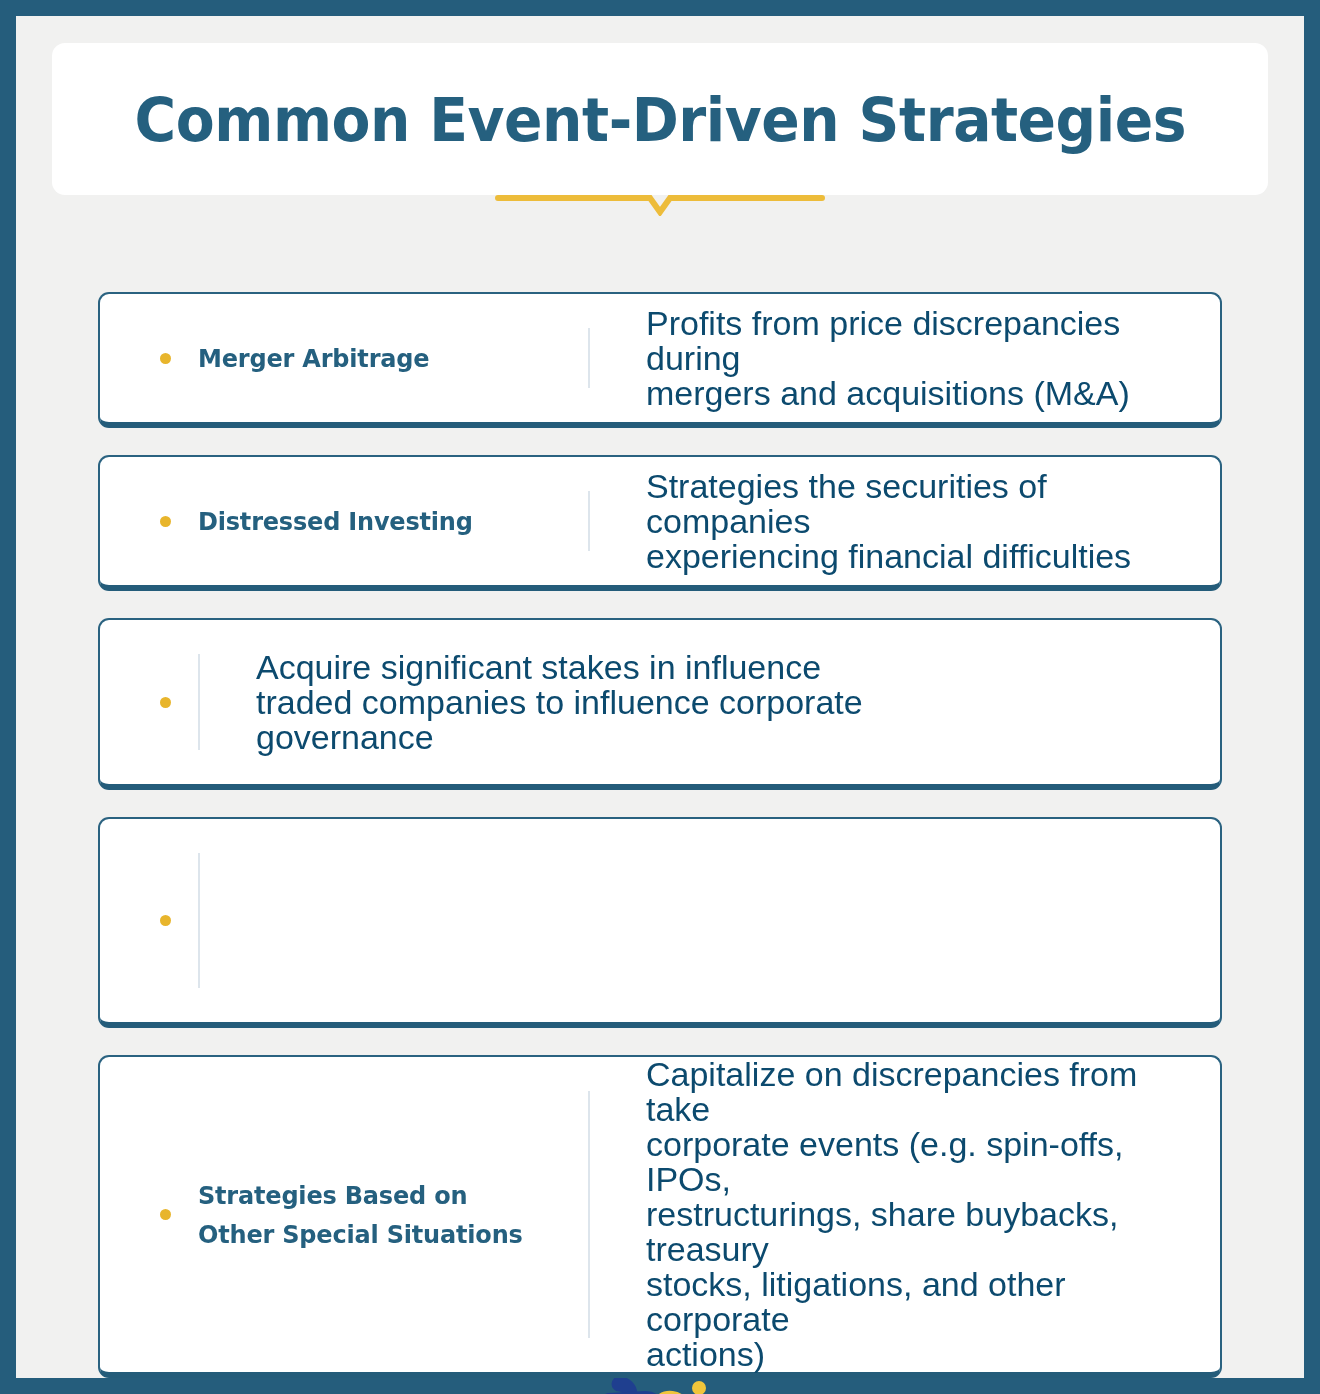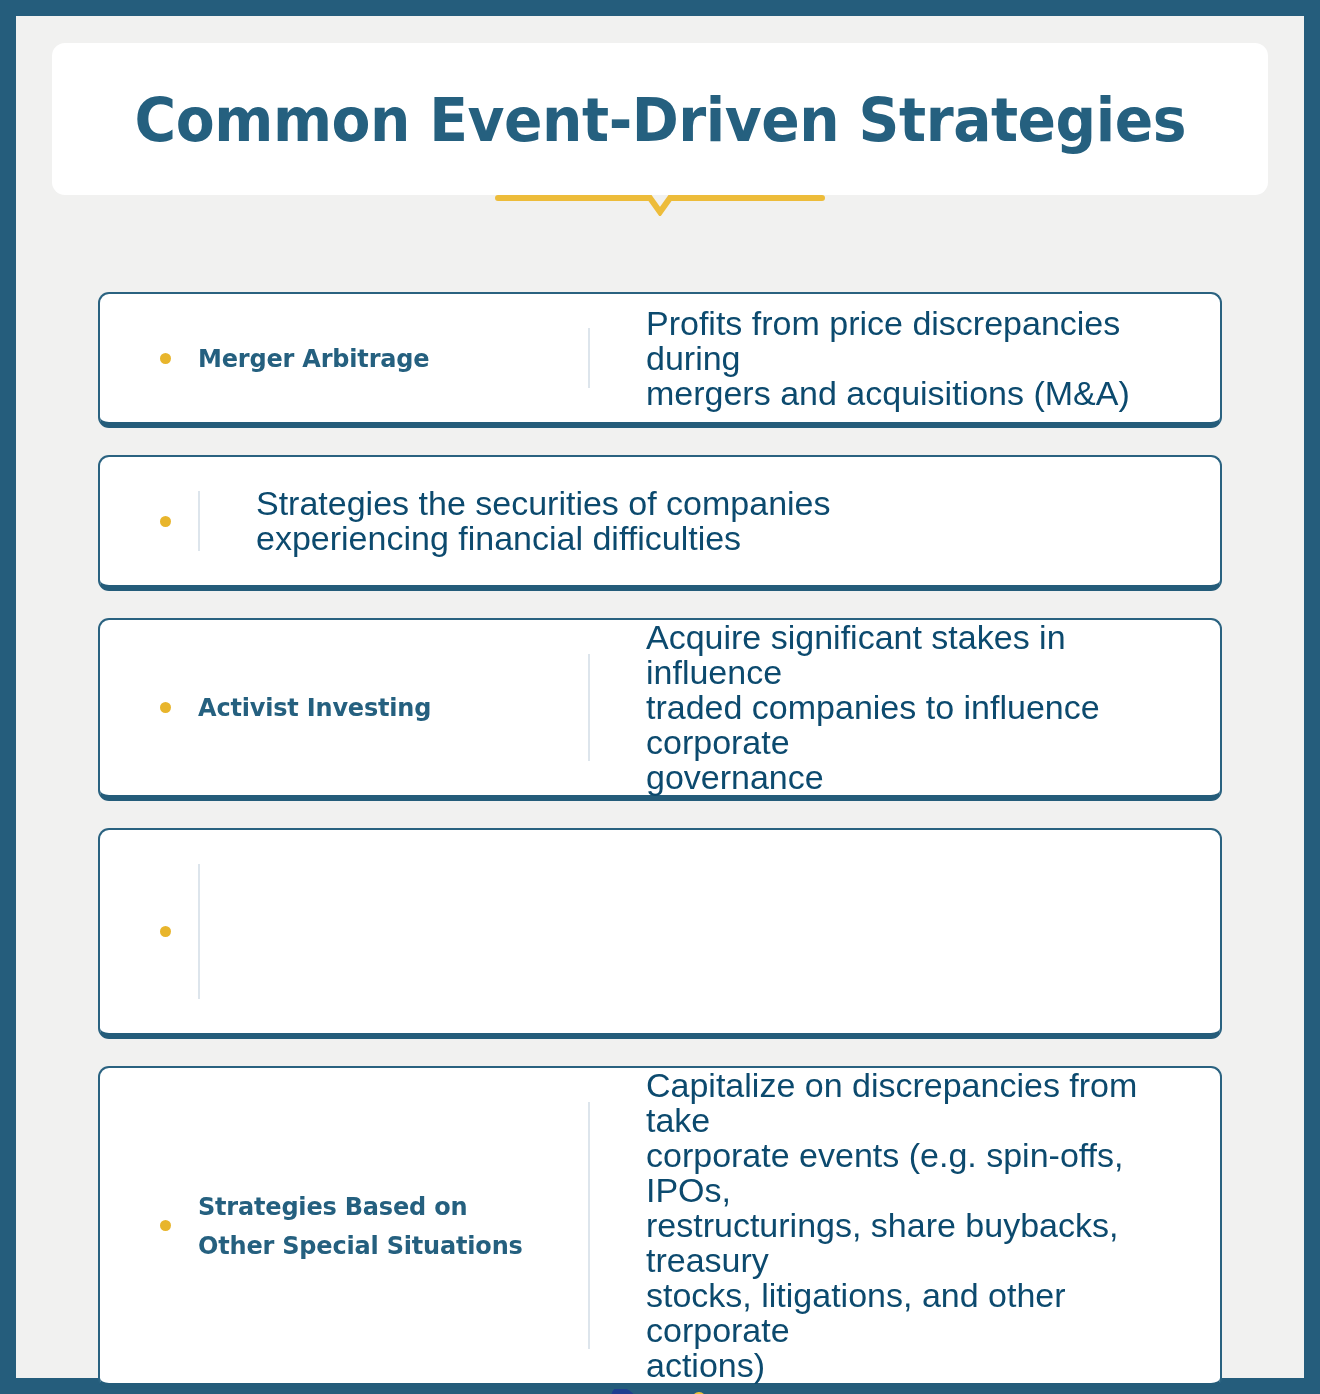--- a/index.html
+++ b/index.html
@@ -176,33 +176,33 @@
       <div class="desc-col">
         <div class="card-desc">Profits from price discrepancies during
 mergers and acquisitions (M&amp;A)</div>
       </div>
     </div>
 
     <div class="card card-h-2">
       <div class="bullet-col">
         <span class="bullet"></span>
       </div>
+      <div class="label-col">
+        <div class="card-label">Distressed Investing</div>
+      </div>
       <div class="divider"></div>
       <div class="desc-col">
         <div class="card-desc">Strategies the securities of companies
 experiencing financial difficulties</div>
       </div>
     </div>
 
     <div class="card card-h-3">
       <div class="bullet-col">
         <span class="bullet"></span>
-      </div>
-      <div class="label-col">
-        <div class="card-label">Activist Investing</div>
       </div>
       <div class="divider"></div>
       <div class="desc-col">
         <div class="card-desc">Acquire significant stakes in influence
 traded companies to influence corporate
 governance</div>
       </div>
     </div>
 
     <div class="card card-h-4">

